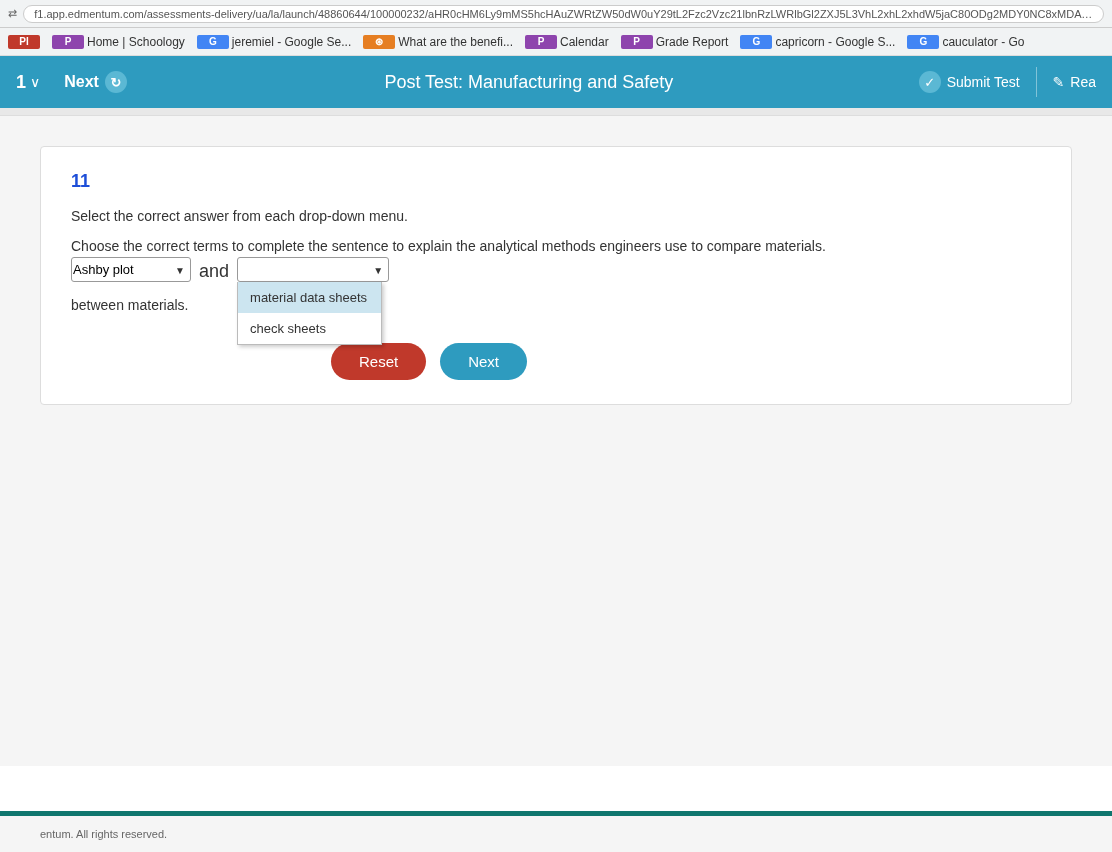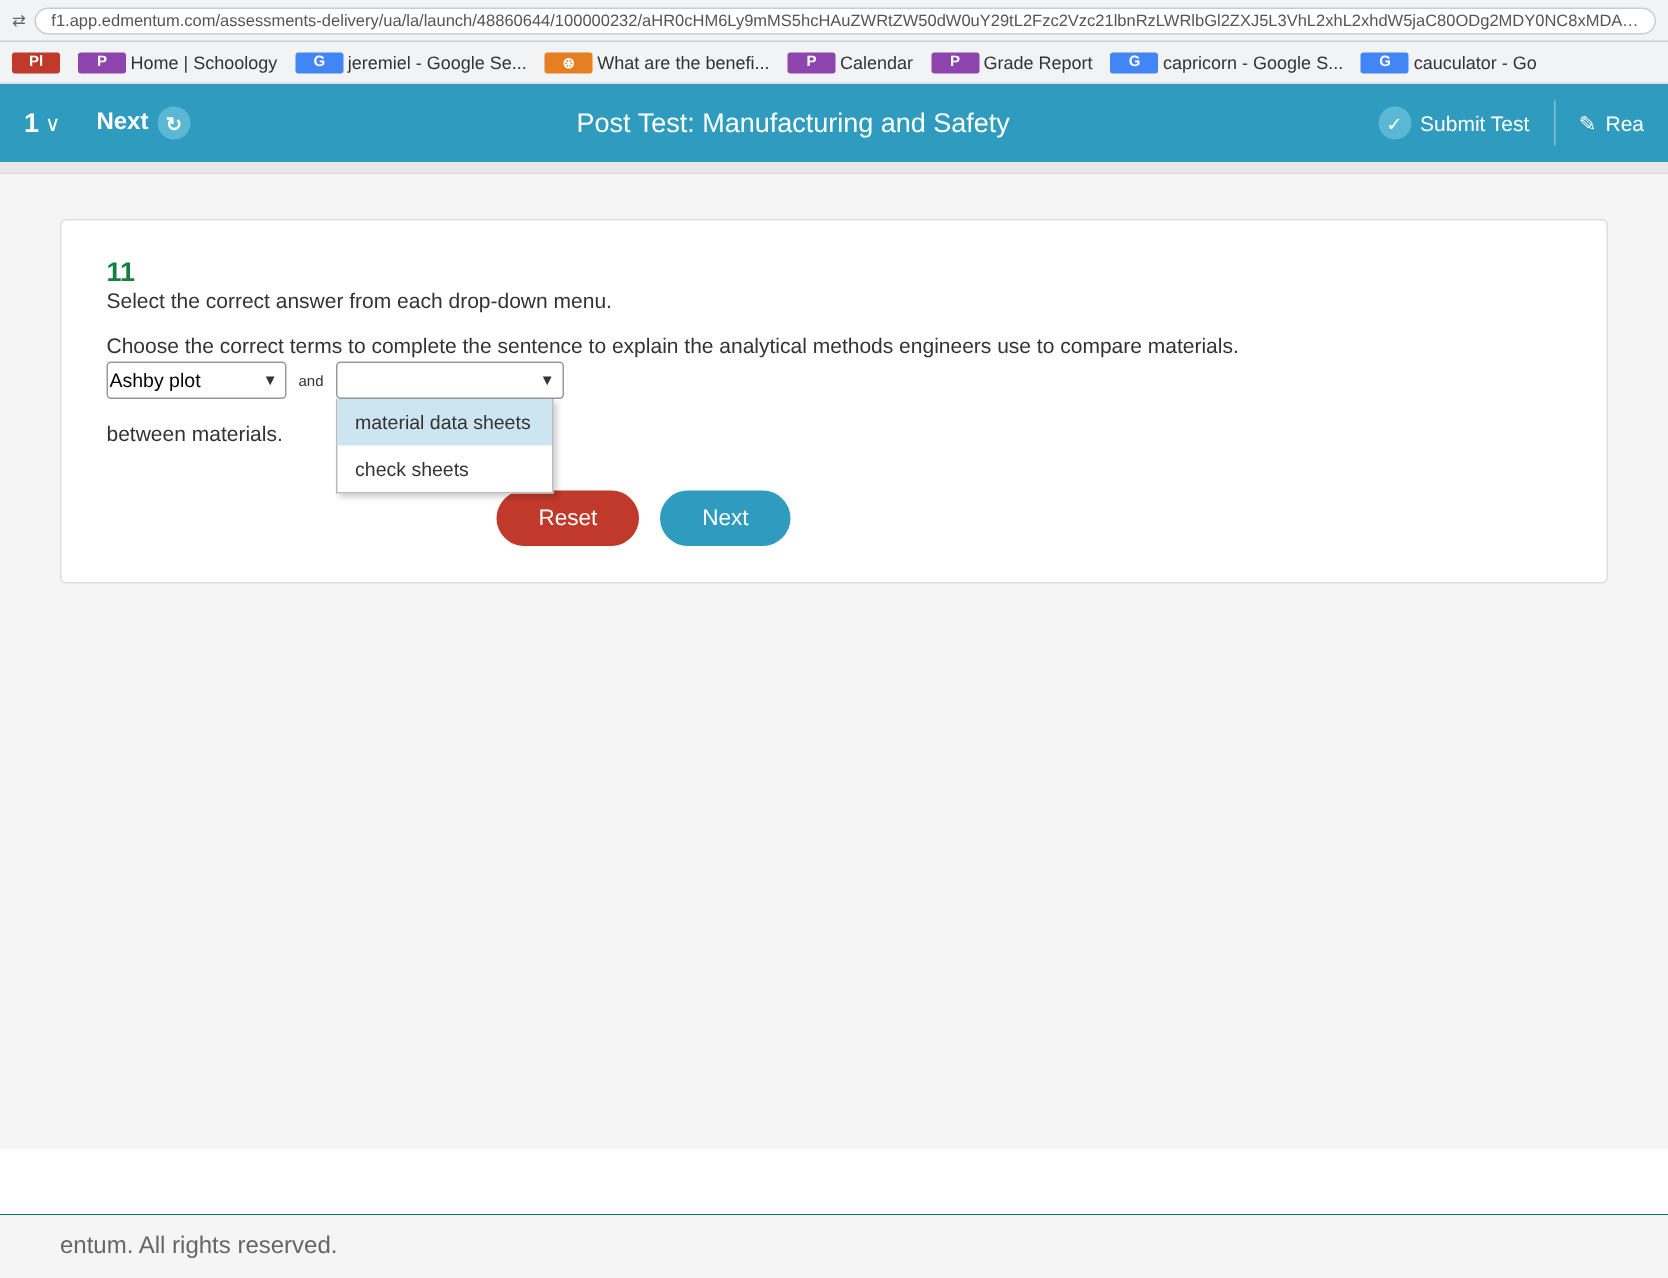--- a/index.html
+++ b/index.html
@@ -158,21 +158,22 @@
       background: white;
       border: 1px solid #ddd;
       border-radius: 4px;
       padding: 24px 30px;
       margin-top: 10px;
     }
 
     .question-number {
       font-size: 18px;
       font-weight: bold;
-      color: #15803d;
+      color: #1d4ed8;
+      margin-bottom: 16px;
     }
 
     .instruction-text {
       font-size: 14px;
       color: #333;
       margin-bottom: 12px;
     }
 
     .question-text {
       font-size: 14px;
@@ -254,21 +255,21 @@
       color: #333;
       cursor: pointer;
     }
 
     .dropdown-menu-item:hover, .dropdown-menu-item.highlighted {
       background: #cce5f0;
     }
 
     .suffix-text {
       line-height: 28px;
-      font-size: 10px;
+      font-size: 18px;
     }
 
     .below-text {
       font-size: 14px;
       color: #333;
       margin-top: 4px;
       width: 100%;
     }
 
     
@@ -299,23 +300,23 @@
       padding: 10px 28px;
       font-size: 15px;
       cursor: pointer;
       font-weight: 500;
     }
 
     
     .footer {
       background: #f5f5f5;
       padding: 12px 40px;
-      font-size: 16px;
+      font-size: 11px;
       color: #666;
-      border-top: 1px solid #0f766e;
+      border-top: 5px solid #0f766e;
       position: fixed;
       bottom: 0;
       width: 1112px;
     }
   </style>
 </head>
 <body>
 
 <div class="browser-bar">
   <span style="font-size:11px; color:#666;">⇄</span>

